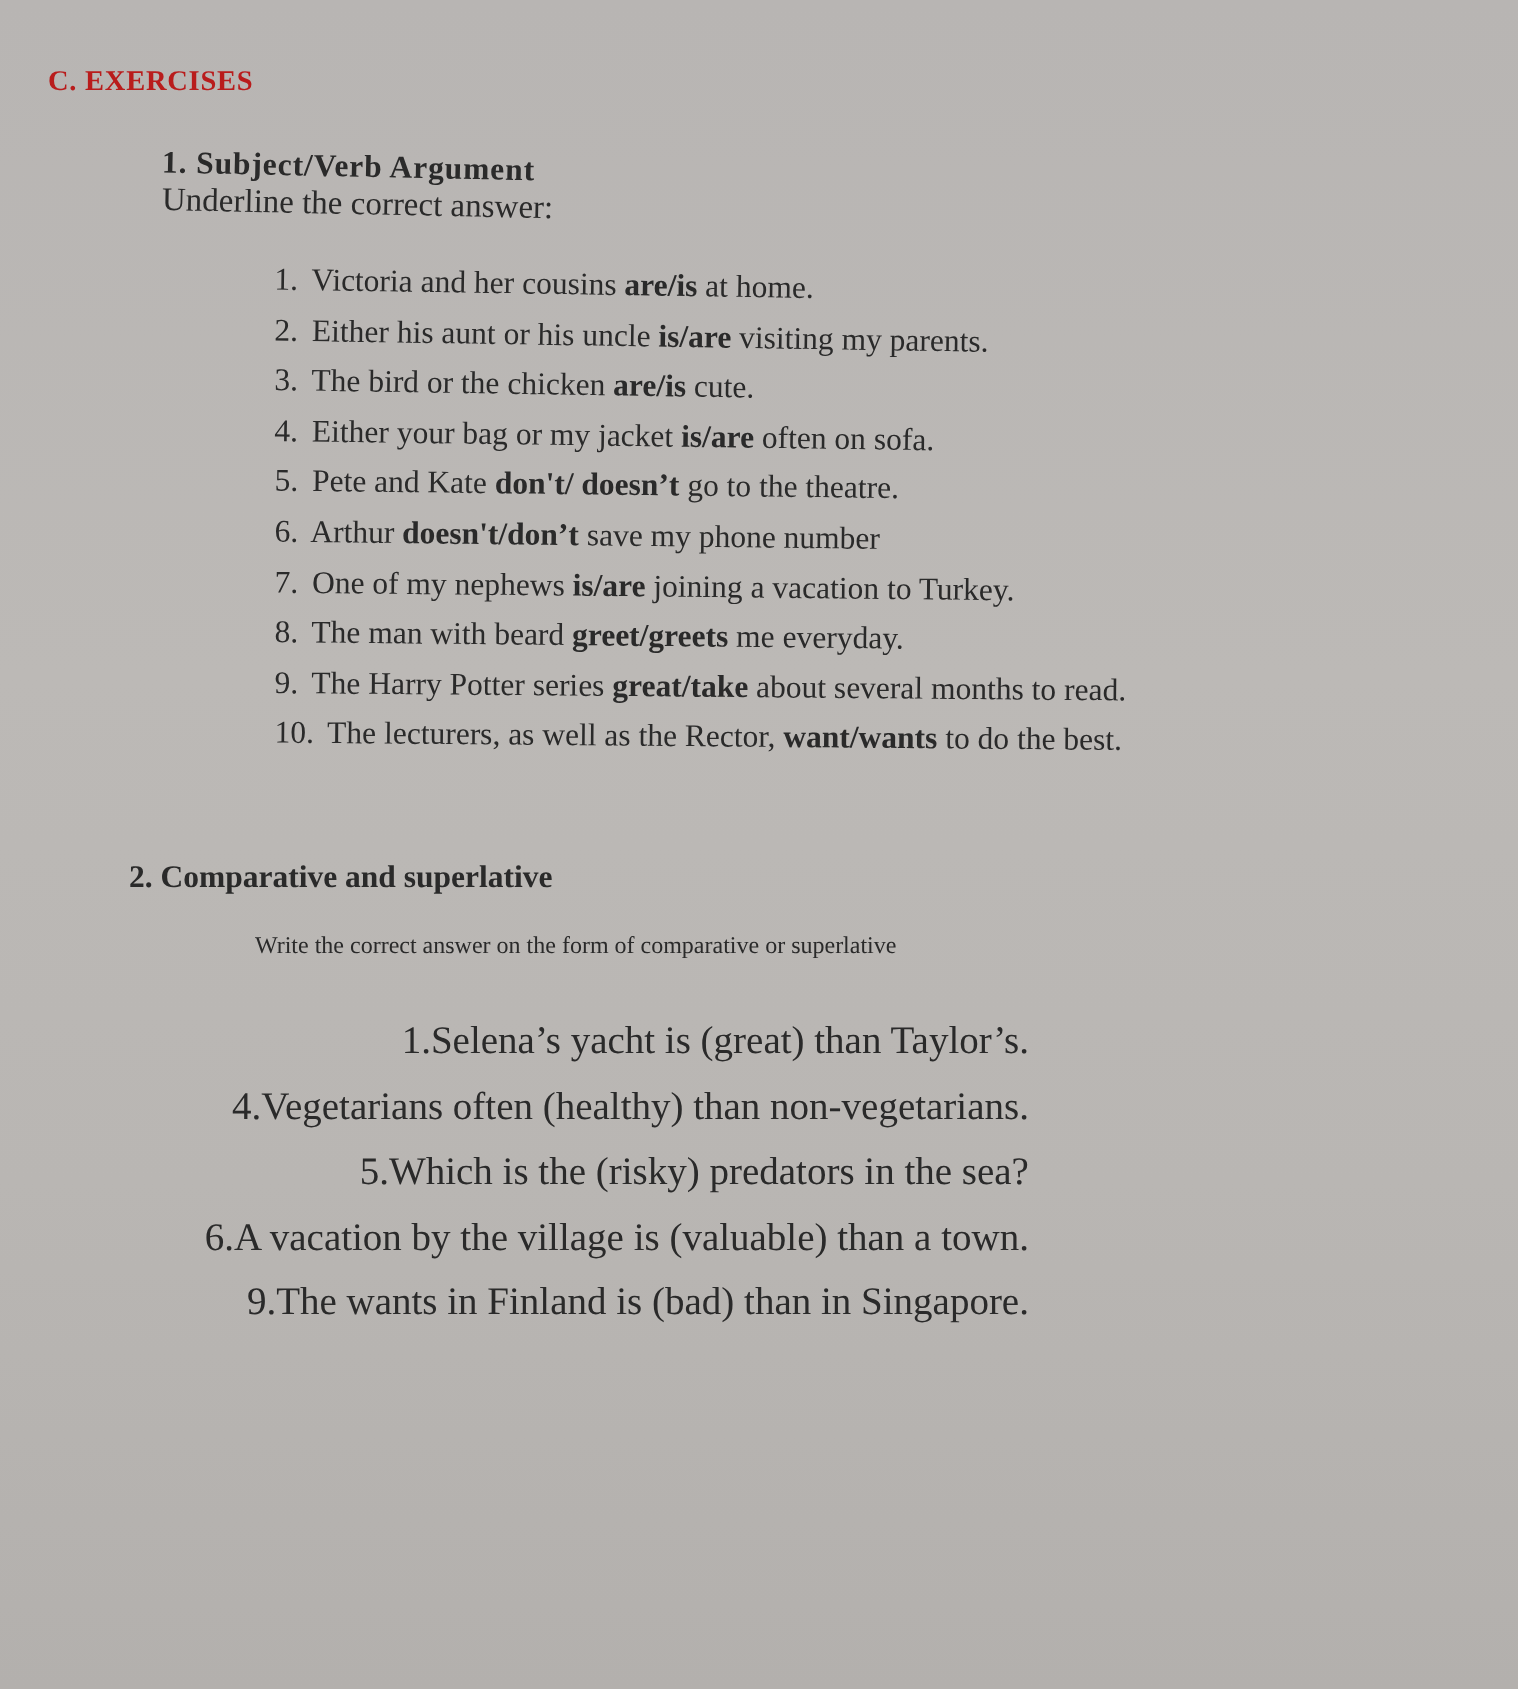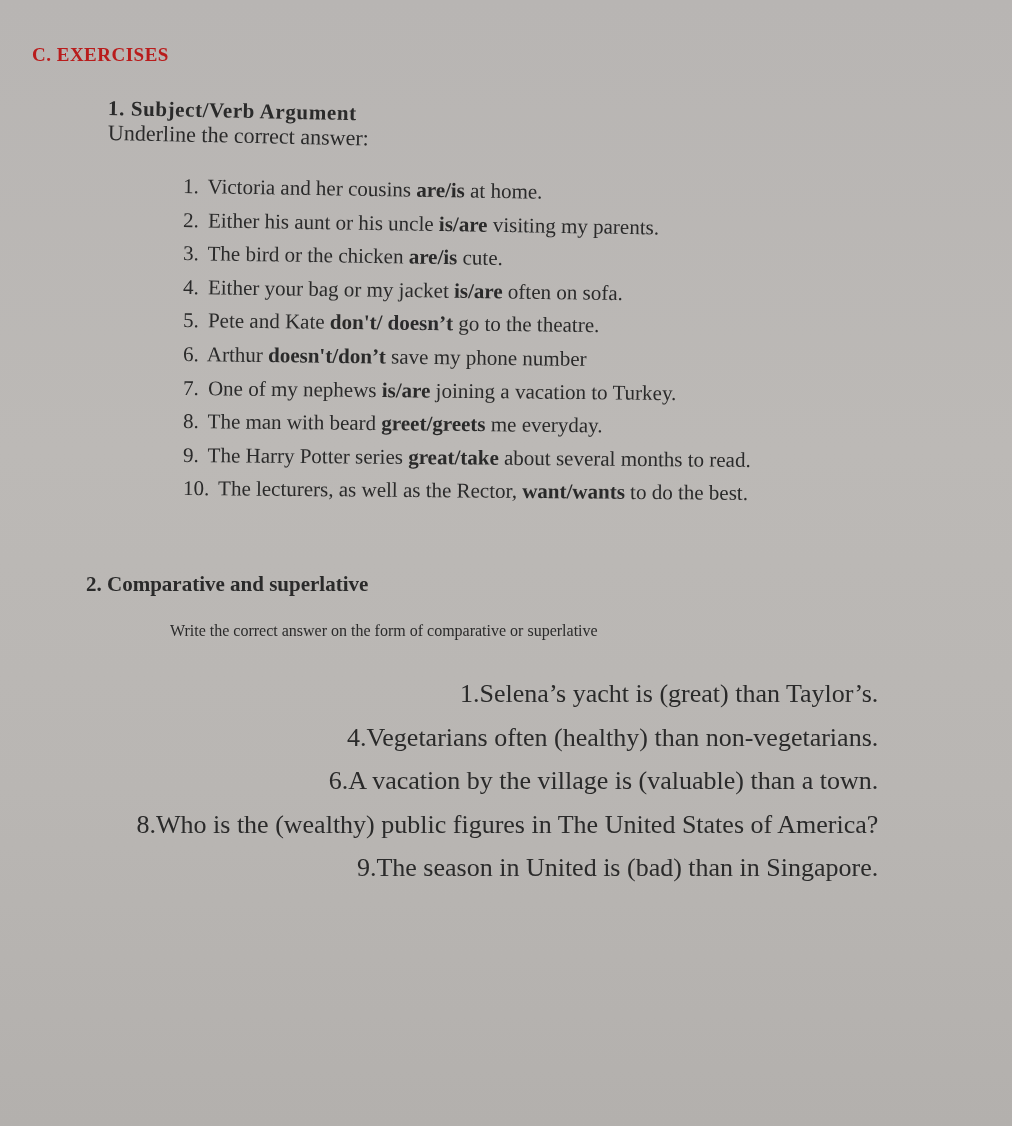--- a/index.html
+++ b/index.html
@@ -74,16 +74,16 @@
     <span>The lecturers, as well as the Rector, </span><b>want/wants</b><span> to do the best.</span>
   </span>
 </div>
 
 <div class="abs s2-title">2.  Comparative and superlative</div>
 <div class="abs s2-instr">Write the correct answer on the form of comparative or superlative</div>
 
 <div class="abs s2-list">
   <span class="item"><span class="num">1.</span><span>Selena’s yacht is (great) than Taylor’s.</span></span>
   <span class="item"><span class="num">4.</span><span>Vegetarians  often (healthy) than non-vegetarians.</span></span>
+  <span class="item"><span class="num">5.</span><span>Which is the (risky) predators in the sea?</span></span>
   <span class="item"><span class="num">6.</span><span>A vacation by the village is (valuable) than a town.</span></span>
-  <span class="item"><span class="num">8.</span><span>Who is the (wealthy) public figures in The United States of America?</span></span>
-  <span class="item"><span class="num">9.</span><span>The season in United is (bad) than in Singapore.</span></span>
+  <span class="item"><span class="num">9.</span><span>The wants in Finland is (bad) than in Singapore.</span></span>
 </div>
 
 </body></html>

